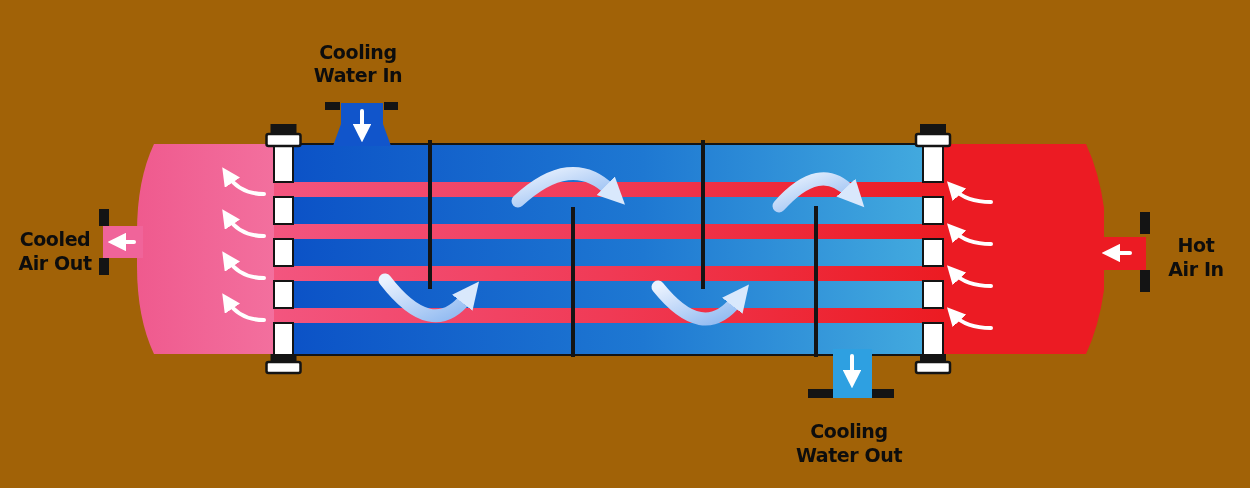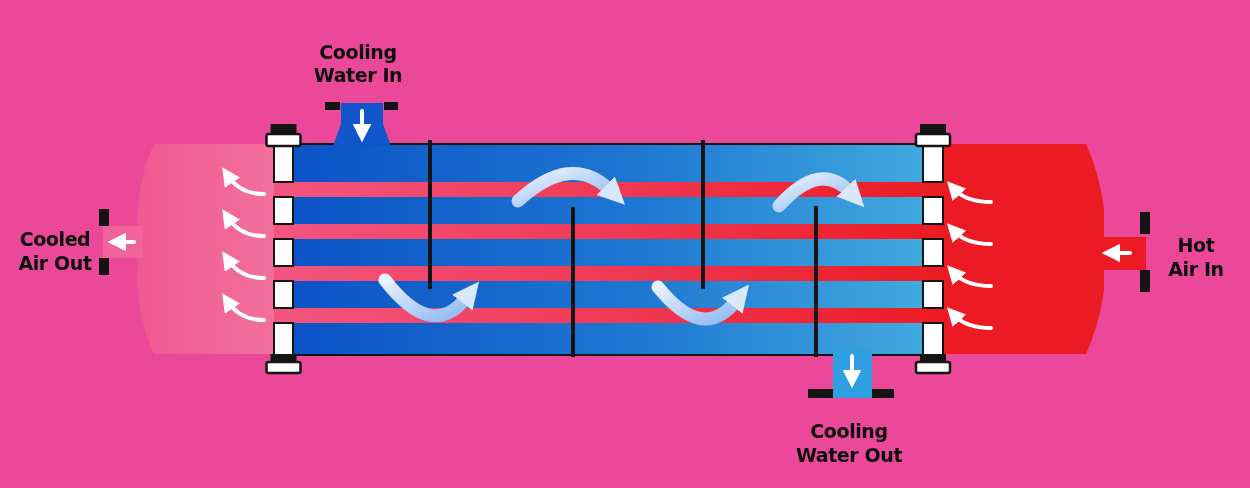--- a/index.html
+++ b/index.html
@@ -1,16 +1,16 @@
 <!DOCTYPE html>
 <html><head>
 <meta charset="utf-8">
 <style>
   html,body{margin:0;padding:0;background:#fff;}
-  .stage{position:relative;width:1250px;height:488px;background:#ec4899;overflow:hidden;
+  .stage{position:relative;width:1250px;height:488px;background:#a16207;overflow:hidden;
          font-family:"DejaVu Sans","Liberation Sans",sans-serif;}
   svg{display:block;}
   .lbl{font-family:"DejaVu Sans","Liberation Sans",sans-serif;
        font-weight:bold;font-size:19px;letter-spacing:-0.4px;fill:#0d0d0d;}
 </style>
 </head>
 <body>
 
 <div class="stage">
 <svg width="1250" height="488" viewBox="0 0 1250 488">

